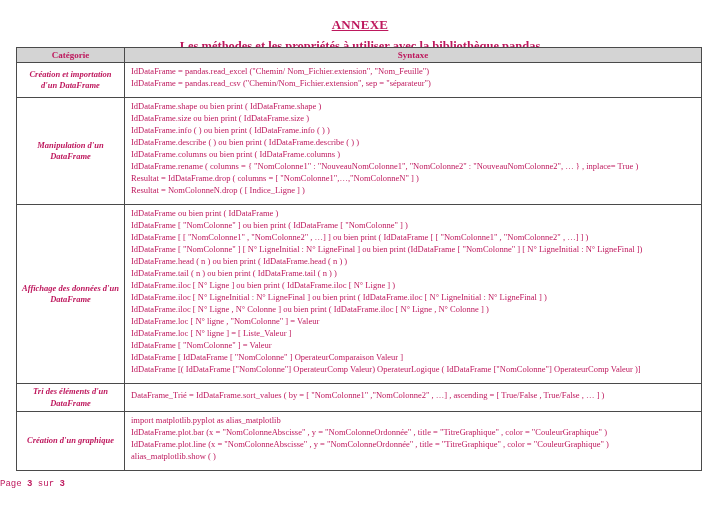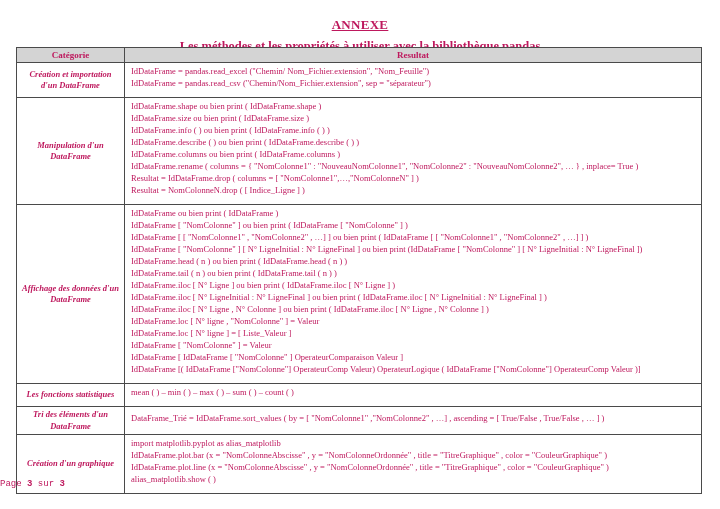--- a/index.html
+++ b/index.html
@@ -88,21 +88,21 @@
   <div class="doc-subtitle">Les méthodes et les propriétés à utiliser avec la bibliothèque pandas</div>
 
   <table class="methods">
     <colgroup>
       <col class="c-cat">
       <col class="c-syn">
     </colgroup>
     <thead>
       <tr>
         <th>Catégorie</th>
-        <th>Resultat</th>
+        <th>Syntaxe</th>
       </tr>
     </thead>
     <tbody>
         <tr>
           <td class="cat">Création et importation d'un DataFrame</td>
           <td class="syn">
             <div class="line">IdDataFrame = pandas.read_excel ("Chemin/ Nom_Fichier.extension", "Nom_Feuille")</div>
             <div class="line">IdDataFrame = pandas.read_csv ("Chemin/Nom_Fichier.extension", sep = "séparateur")</div>
           </td>
         </tr>
@@ -132,26 +132,20 @@
             <div class="line">IdDataFrame.iloc [ N° LigneInitial : N° LigneFinal ] ou bien print ( IdDataFrame.iloc [ N° LigneInitial : N° LigneFinal ] )</div>
             <div class="line">IdDataFrame.iloc [ N° Ligne , N° Colonne ] ou bien print ( IdDataFrame.iloc [ N° Ligne , N° Colonne ] )</div>
             <div class="line">IdDataFrame.loc [ N° ligne , "NomColonne" ] = Valeur</div>
             <div class="line">IdDataFrame.loc [ N° ligne ] = [ Liste_Valeur ]</div>
             <div class="line">IdDataFrame [ "NomColonne" ] = Valeur</div>
             <div class="line">IdDataFrame [ IdDataFrame [ "NomColonne" ] OperateurComparaison Valeur ]</div>
             <div class="line">IdDataFrame [( IdDataFrame ["NomColonne"] OperateurComp Valeur) OperateurLogique ( IdDataFrame ["NomColonne"] OperateurComp Valeur )]</div>
           </td>
         </tr>
         <tr>
-          <td class="cat">Les fonctions statistiques</td>
-          <td class="syn">
-            <div class="line">mean ( ) – min ( ) – max ( ) – sum ( ) – count ( )</div>
-          </td>
-        </tr>
-        <tr>
           <td class="cat">Tri des éléments d'un DataFrame</td>
           <td class="syn">
             <div class="line">DataFrame_Trié = IdDataFrame.sort_values ( by = [ "NomColonne1" ,"NomColonne2" , …] , ascending = [ True/False , True/False , … ] )</div>
           </td>
         </tr>
         <tr>
           <td class="cat">Création d'un graphique</td>
           <td class="syn">
             <div class="line">import matplotlib.pyplot as alias_matplotlib</div>
             <div class="line">IdDataFrame.plot.bar (x = "NomColonneAbscisse" , y = "NomColonneOrdonnée" , title = "TitreGraphique" , color = "CouleurGraphique" )</div>

